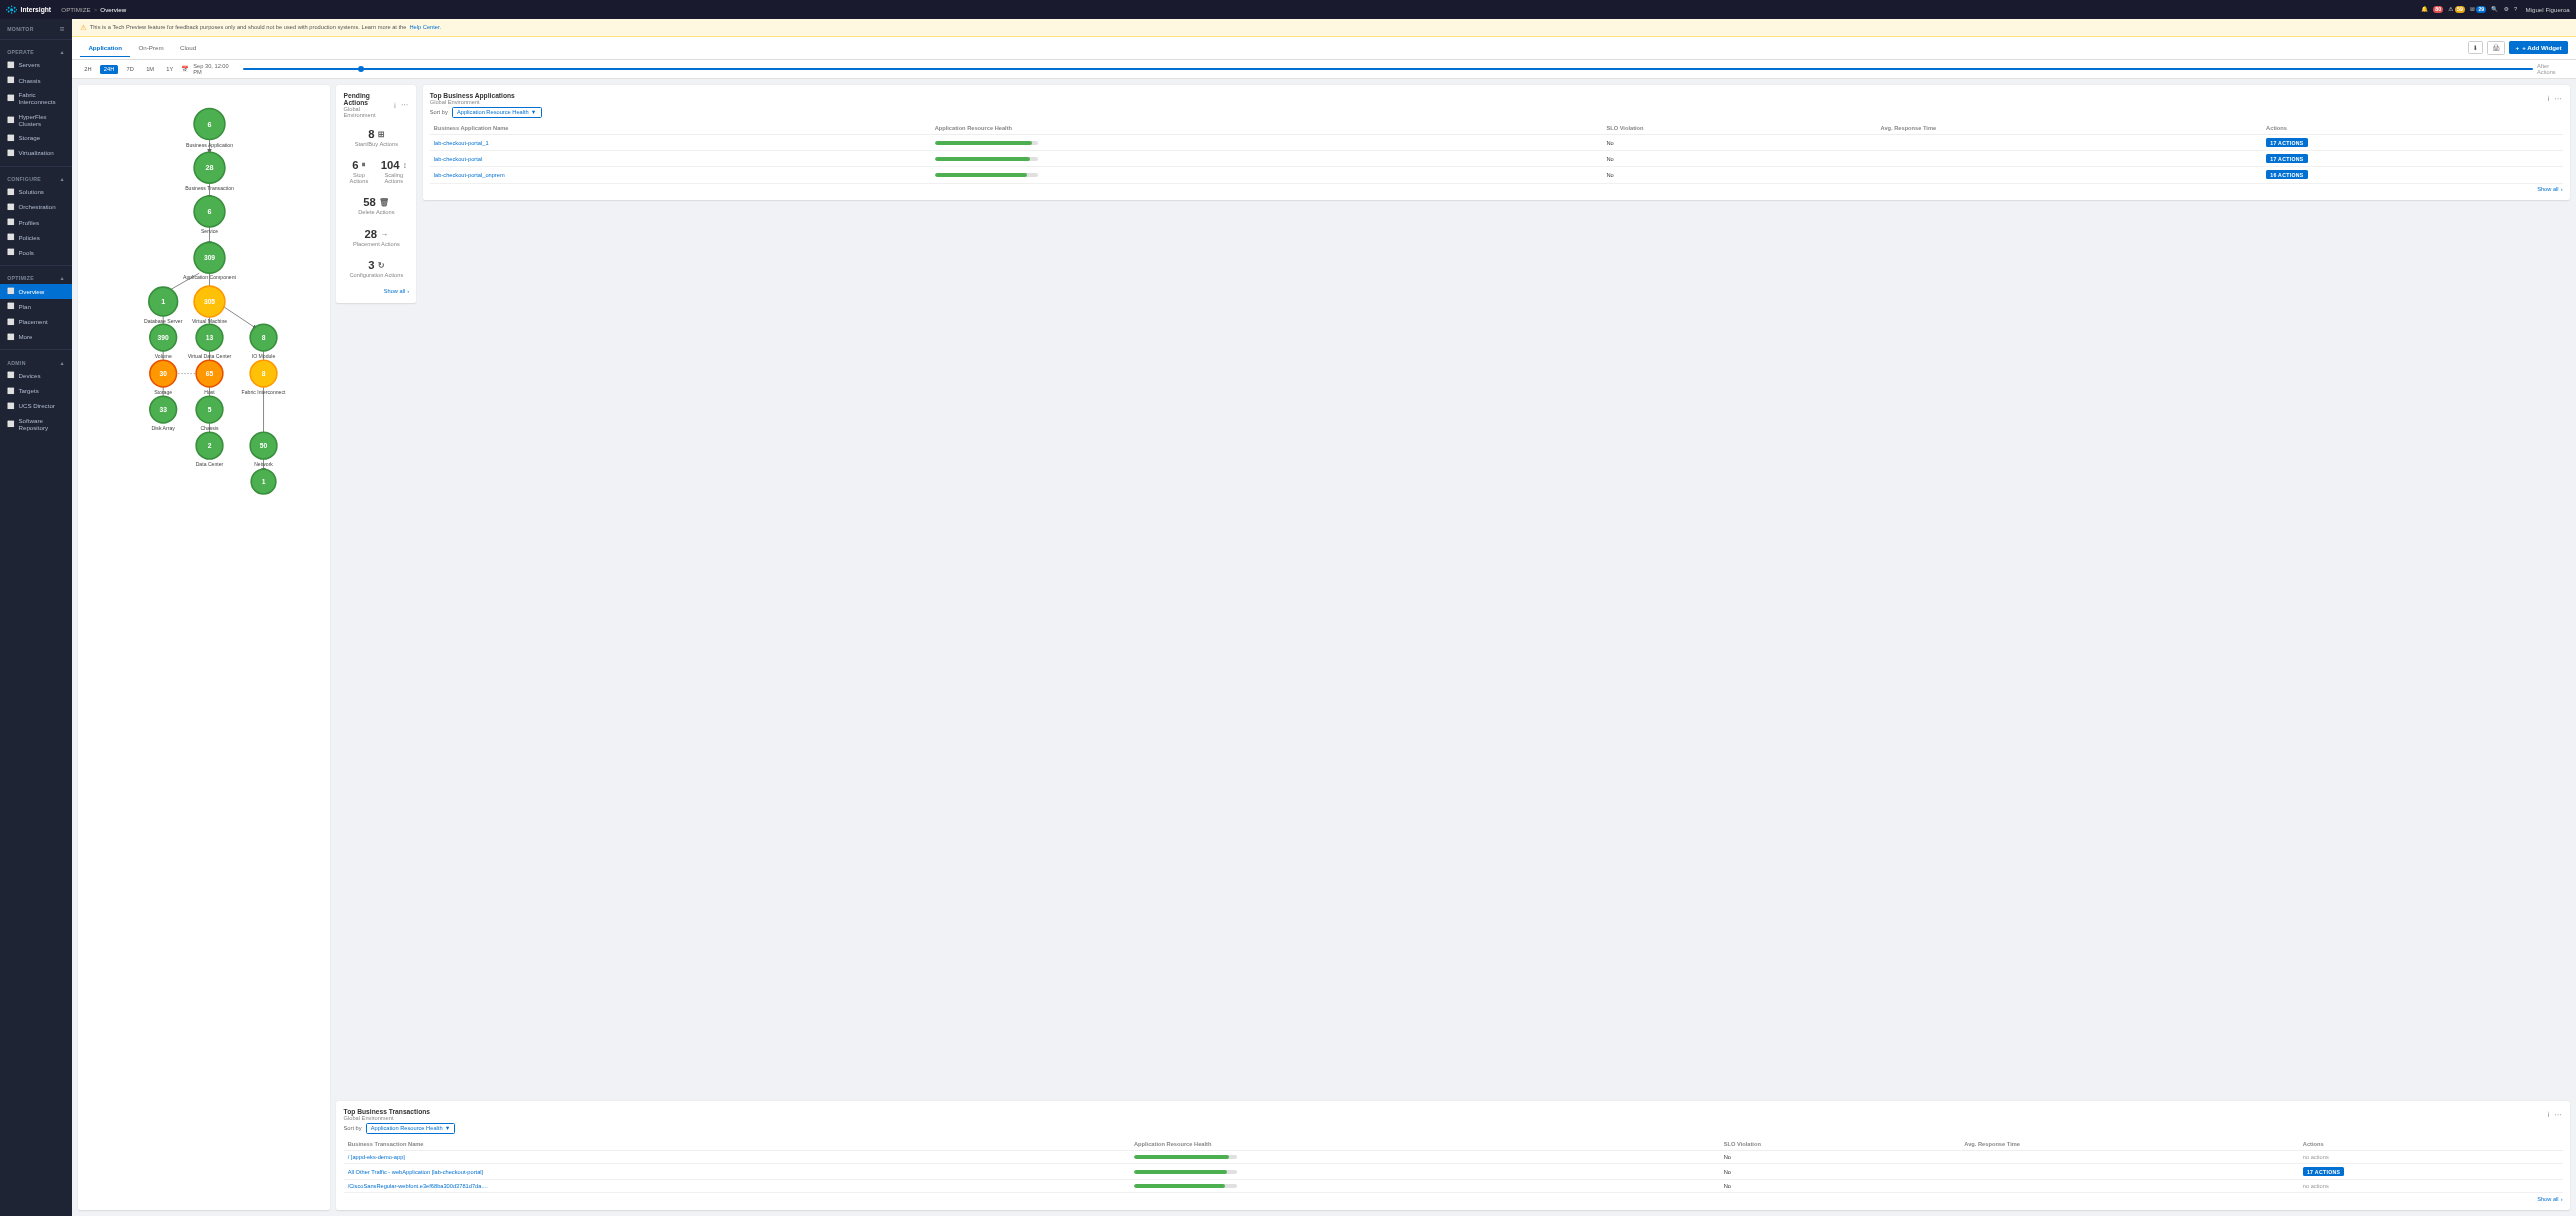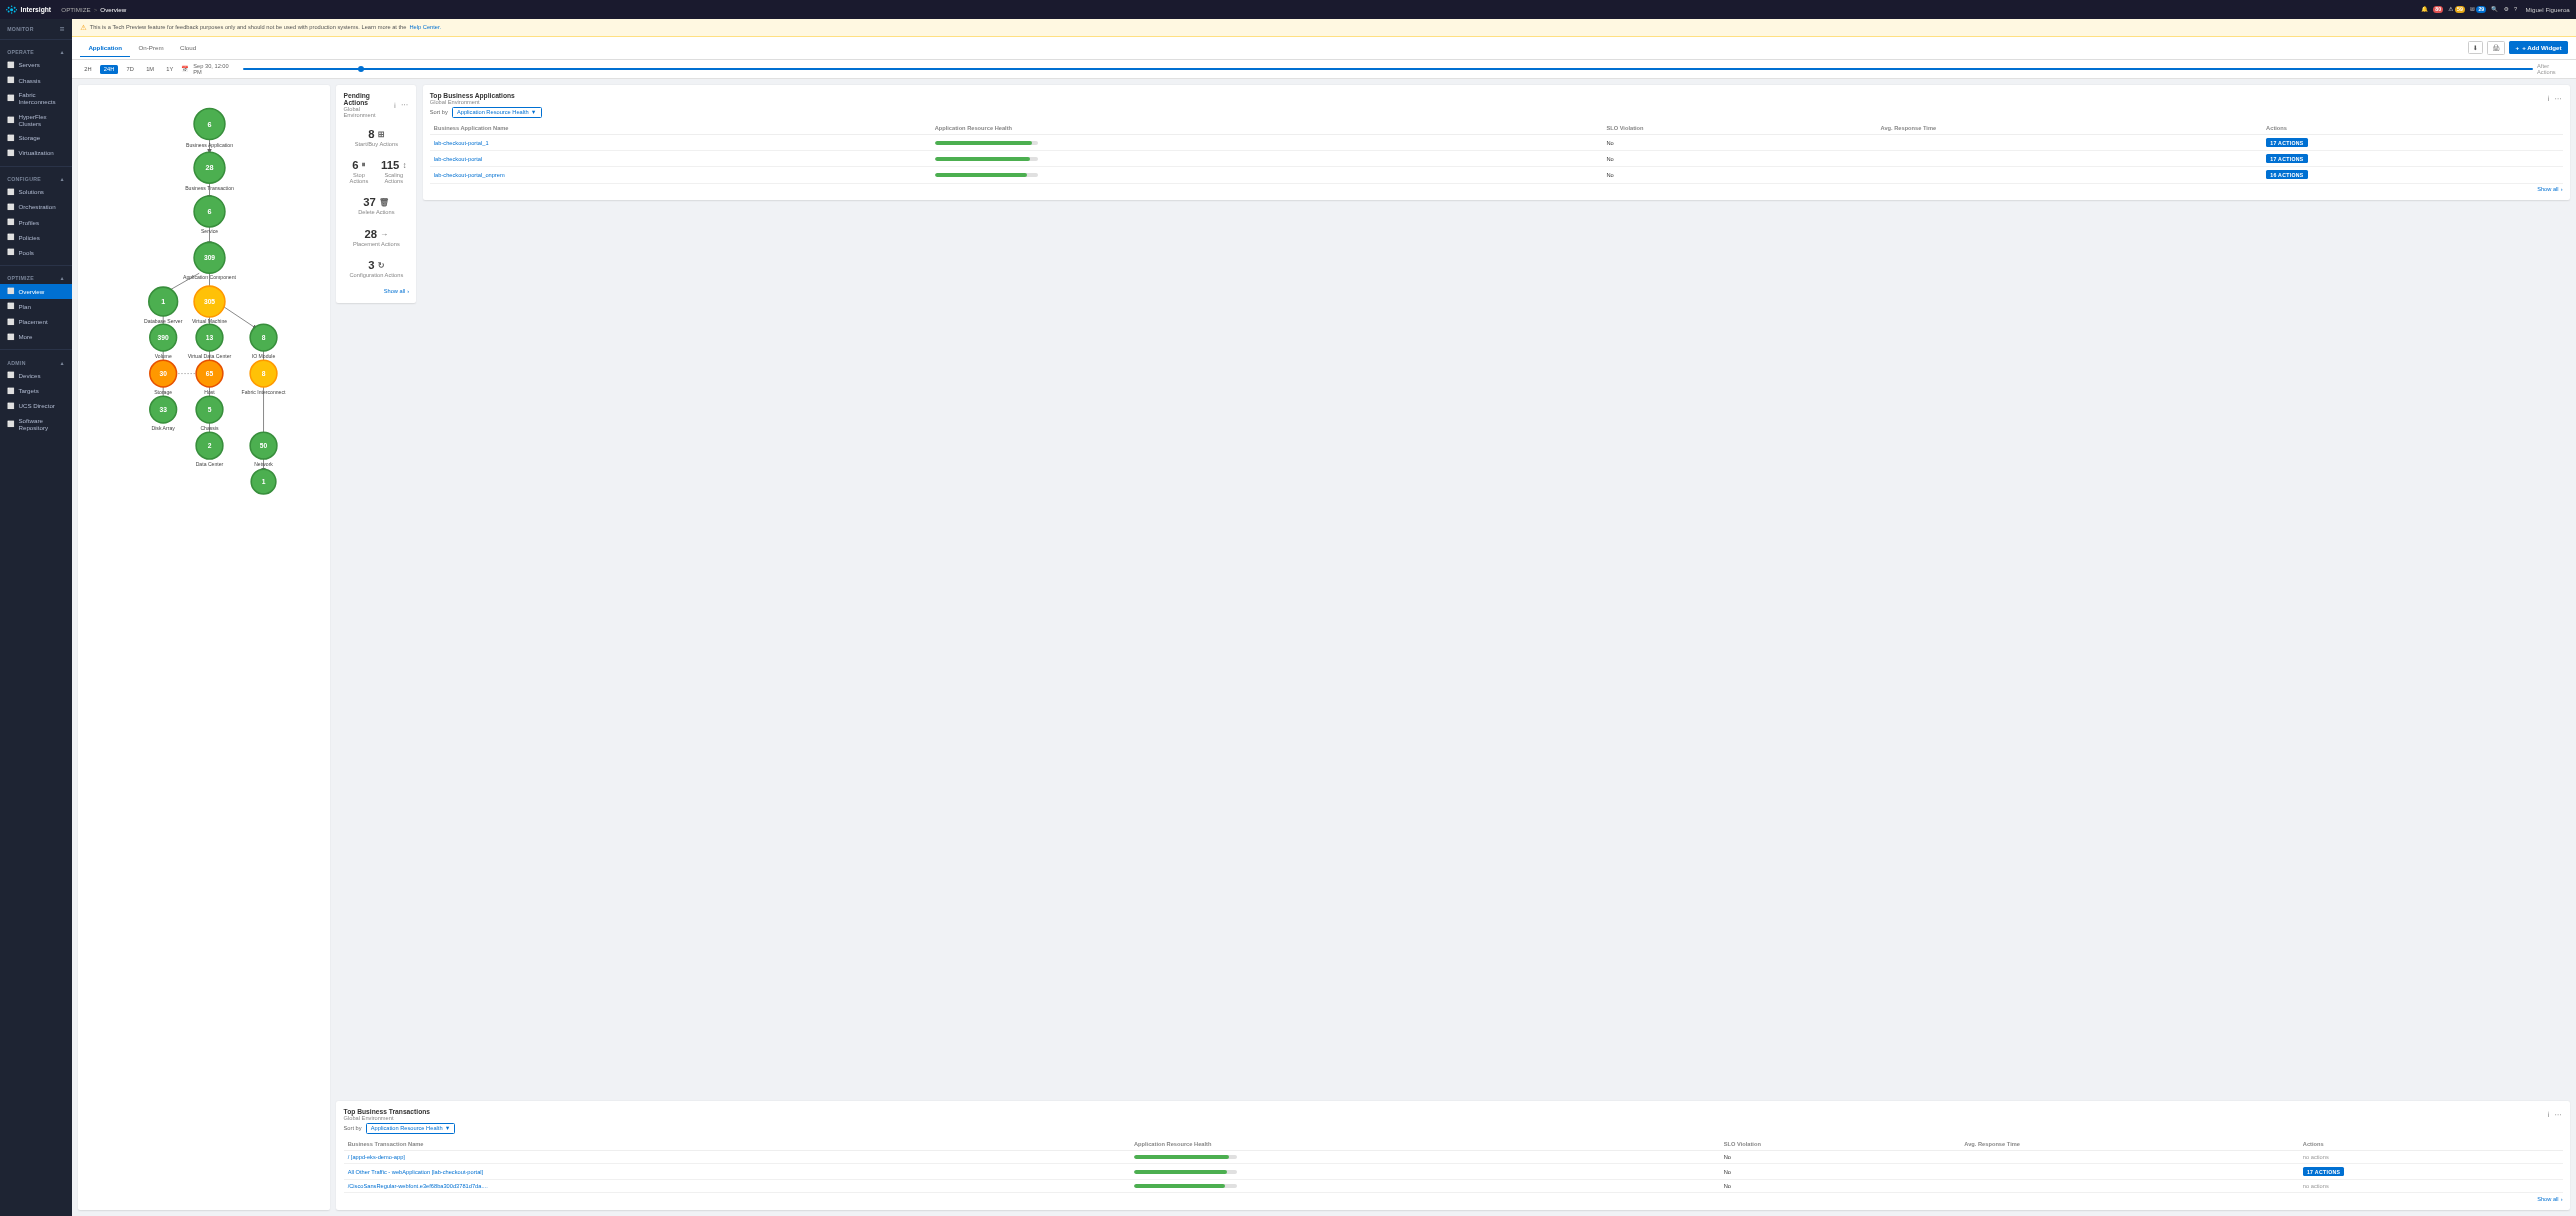--- a/index.html
+++ b/index.html
@@ -466,28 +466,28 @@
                 </div>
                 <div class="pending-item">
                   <div class="pending-num">
                     <span>6</span>
                     <span class="icon">⏸</span>
                   </div>
                   <div class="pending-label">Stop Actions</div>
                 </div>
                 <div class="pending-item">
                   <div class="pending-num">
-                    <span>115</span>
+                    <span>104</span>
                     <span class="icon">↕</span>
                   </div>
                   <div class="pending-label">Scaling Actions</div>
                 </div>
                 <div class="pending-item full-width">
                   <div class="pending-num">
-                    <span>37</span>
+                    <span>58</span>
                     <span class="icon">🗑</span>
                   </div>
                   <div class="pending-label">Delete Actions</div>
                 </div>
                 <div class="pending-item full-width">
                   <div class="pending-num">
                     <span>28</span>
                     <span class="icon">→</span>
                   </div>
                   <div class="pending-label">Placement Actions</div>

